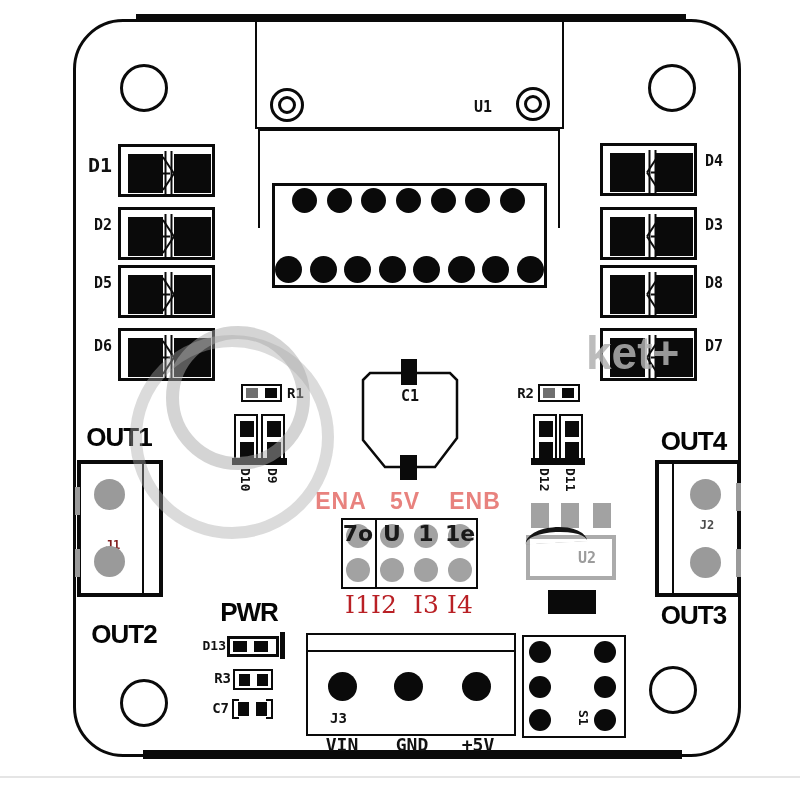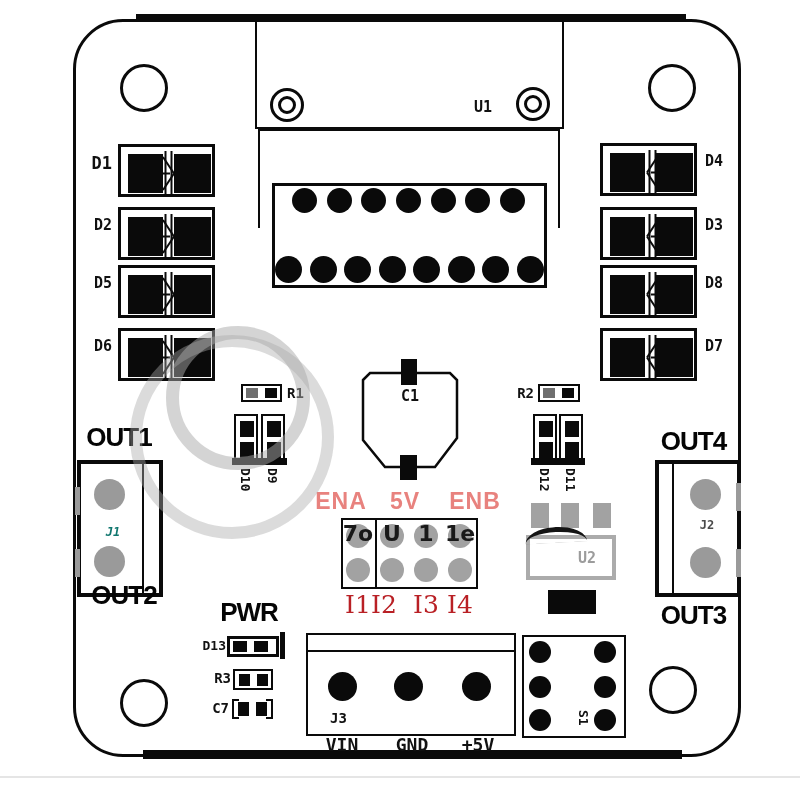--- a/index.html
+++ b/index.html
@@ -78,30 +78,30 @@
   <div class="abs jgray" style="left:561px;top:503px;width:18px;height:25px;"></div>
   <div class="abs jgray" style="left:593px;top:503px;width:18px;height:25px;"></div>
   <div class="abs" style="left:526px;top:535px;width:90px;height:45px;border:4px solid #ababab;background:#fff;"></div>
   <span class="abs lbl" style="left:578px;top:551px;width:30px;font-size:15px;color:#9c9c9c;">U2</span>
   <div class="abs blk" style="left:548px;top:590px;width:48px;height:24px;"></div>
 
   <div class="abs" style="left:77px;top:460px;width:86px;height:137px;border:4px solid #0a0a0a;background:#fff;"></div>
   <div class="abs blk" style="left:142px;top:462px;width:2px;height:133px;"></div>
   <div class="abs gray" style="left:75px;top:487px;width:5px;height:28px;"></div>
   <div class="abs gray" style="left:75px;top:549px;width:5px;height:28px;"></div>
-  <span class="abs lbl ctr" style="left:100px;top:526px;width:26px;font-size:12px;color:#0f766e;font-style:italic;">J1</span>
+  <span class="abs lbl ctr" style="left:100px;top:539px;width:26px;font-size:12px;color:#7f1d1d;">J1</span>
 
   <div class="abs" style="left:655px;top:460px;width:86px;height:137px;border:4px solid #0a0a0a;background:#fff;"></div>
   <div class="abs blk" style="left:672px;top:462px;width:2px;height:133px;"></div>
   <div class="abs gray" style="left:736px;top:483px;width:5px;height:28px;"></div>
   <div class="abs gray" style="left:736px;top:549px;width:5px;height:28px;"></div>
   <span class="abs lbl ctr" style="left:694px;top:519px;width:26px;font-size:12px;color:#4a4a4a;">J2</span>
 
   <span class="abs heavy ctr" style="left:82px;top:424px;width:74px;font-size:26px;">OUT1</span>
-  <span class="abs heavy ctr" style="left:87px;top:582px;width:74px;font-size:26px;">OUT2</span>
+  <span class="abs heavy ctr" style="left:87px;top:621px;width:74px;font-size:26px;">OUT2</span>
   <span class="abs heavy ctr" style="left:655px;top:428px;width:77px;font-size:26px;">OUT4</span>
   <span class="abs heavy ctr" style="left:655px;top:602px;width:77px;font-size:26px;">OUT3</span>
 
   <span class="abs heavy ctr" style="left:217px;top:599px;width:64px;font-size:26px;">PWR</span>
   <span class="abs lbl rt" style="left:200px;top:639px;width:26px;font-size:13px;">D13</span>
   <div class="abs" style="left:227px;top:636px;width:52px;height:21px;border:3px solid #0a0a0a;background:#fff;"></div>
   <div class="abs blk" style="left:233px;top:641px;width:14px;height:11px;"></div>
   <div class="abs blk" style="left:254px;top:641px;width:14px;height:11px;"></div>
   <div class="abs blk" style="left:280px;top:632px;width:5px;height:27px;"></div>
 
@@ -124,35 +124,36 @@
   <span class="abs lbl" style="left:330px;top:711px;width:26px;font-size:14px;">J3</span>
   <span class="abs lbl ctr" style="left:321px;top:736px;width:42px;font-size:18px;">VIN</span>
   <span class="abs lbl ctr" style="left:391px;top:736px;width:42px;font-size:18px;text-align:center;">GND</span>
   <span class="abs lbl ctr" style="left:457px;top:736px;width:42px;font-size:18px;">+5V</span>
 
   <div class="abs" style="left:522px;top:635px;width:104px;height:103px;border:2px solid #0a0a0a;background:#fff;"></div>
   <span class="abs lbl" style="left:590px;top:710px;width:26px;font-size:13px;transform:rotate(90deg);transform-origin:0 0;">S1</span>
 
   <div class="abs circle" style="left:166px;top:326px;width:144px;height:144px;border:13px solid rgba(170,170,170,0.5);z-index:30;"></div>
   <div class="abs circle" style="left:130px;top:335px;width:204px;height:204px;border:12px solid rgba(170,170,170,0.42);z-index:30;"></div>
+  <span class="abs wm" style="left:586px;top:330px;width:140px;font-size:46px;z-index:30;">ket+</span>
   <div class="abs" style="left:525px;top:527px;width:62px;height:16px;border-top:5px solid #141414;border-radius:50% 50% 0 0 / 100% 100% 0 0;transform:rotate(-3deg);z-index:31;"></div>
   <div class="abs" style="left:0px;top:776px;width:800px;height:2px;background:rgba(0,0,0,0.1);z-index:30;"></div>
 
 <div class="abs " style="left: 118px; top: 144px; width: 97px; height: 53px;;border:3px solid #0a0a0a;background:#fff">
       <div class="abs blk" style="left: 7px; top: 7px; width: 35px; height: 39px;"></div>
       <div class="abs blk" style="left: 53px; top: 7px; width: 37px; height: 39px;"></div>
       <div class="abs " style="left: 0px; top: 0px; width: 97px; height: 53px;"><svg width="97" height="53" viewBox="0 0 97 53">
           <line x1="44.5" y1="4" x2="44.5" y2="49"></line>
           <line x1="50.5" y1="4" x2="50.5" y2="49"></line>
           <line x1="42" y1="10" x2="53" y2="26.5"></line>
           <line x1="42" y1="43" x2="53" y2="26.5"></line>
           <line x1="38" y1="26.5" x2="49" y2="26.5"></line>
         </svg></div>
     </div>
-    <span class="abs lbl rt" style="left: 78px; top: 155px; width: 34px; height: 16px;;font-size:17px">D1</span>
+    <span class="abs lbl rt" style="left: 78px; top: 155px; width: 34px; height: 16px;;font-size:20px">D1</span>
     <div class="abs " style="left: 118px; top: 207px; width: 97px; height: 53px;;border:3px solid #0a0a0a;background:#fff">
       <div class="abs blk" style="left: 7px; top: 7px; width: 35px; height: 39px;"></div>
       <div class="abs blk" style="left: 53px; top: 7px; width: 37px; height: 39px;"></div>
       <div class="abs " style="left: 0px; top: 0px; width: 97px; height: 53px;"><svg width="97" height="53" viewBox="0 0 97 53">
           <line x1="44.5" y1="4" x2="44.5" y2="49"></line>
           <line x1="50.5" y1="4" x2="50.5" y2="49"></line>
           <line x1="42" y1="10" x2="53" y2="26.5"></line>
           <line x1="42" y1="43" x2="53" y2="26.5"></line>
           <line x1="38" y1="26.5" x2="49" y2="26.5"></line>
         </svg></div>

